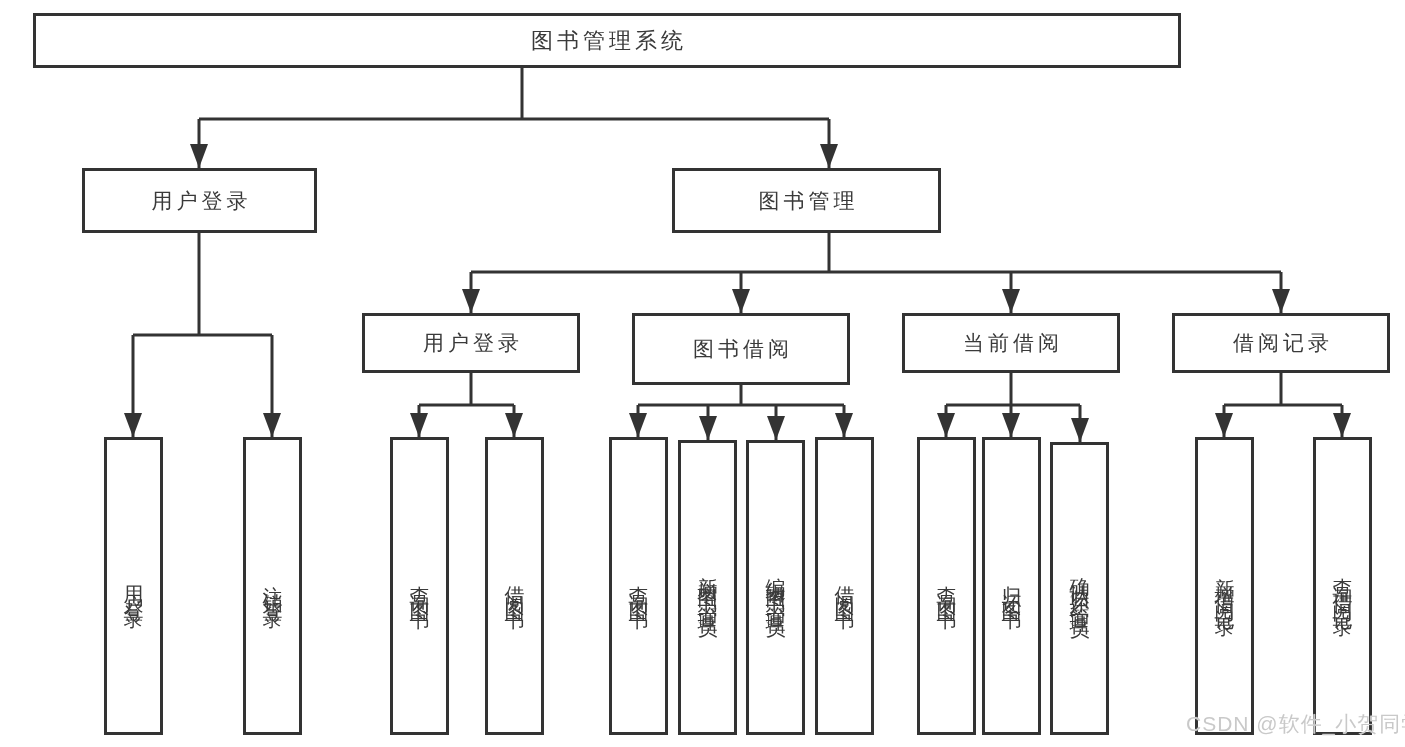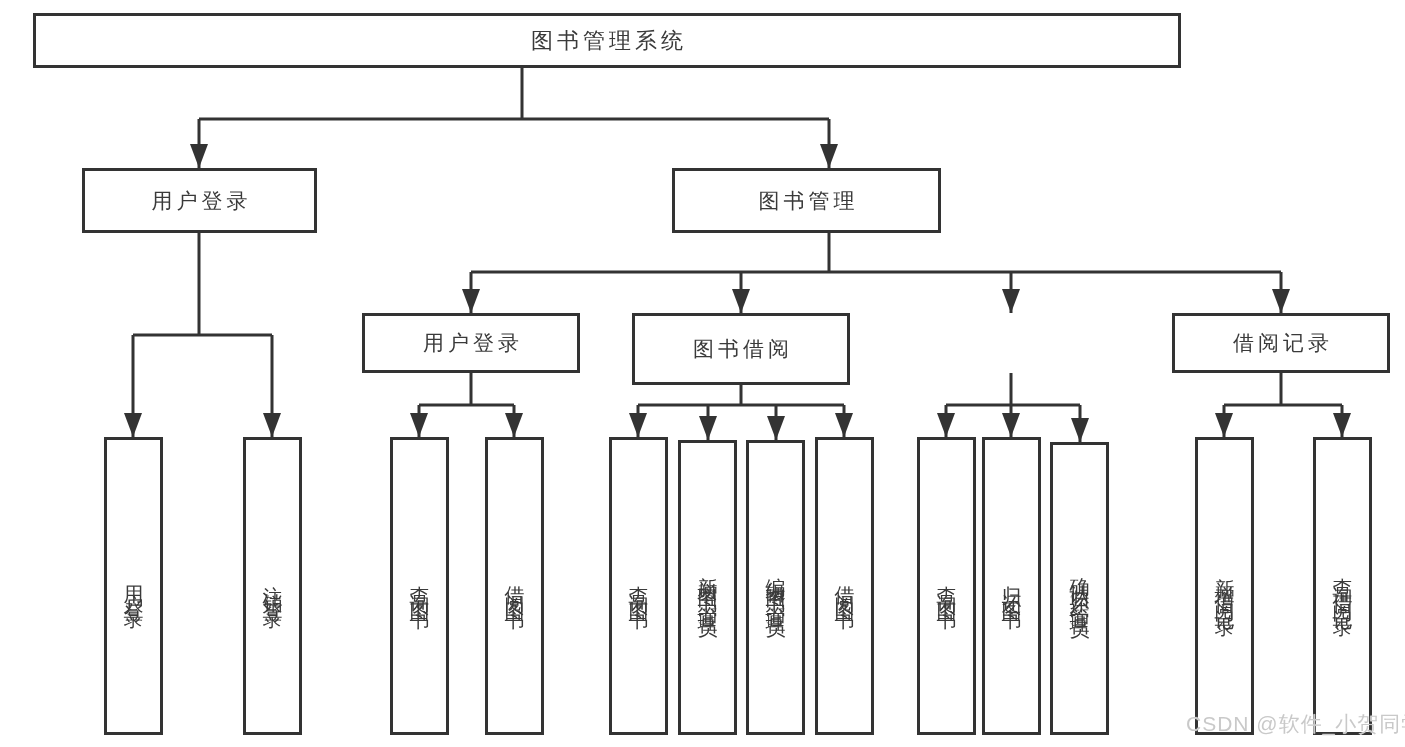--- a/index.html
+++ b/index.html
@@ -109,20 +109,21 @@
     </g>
   </svg>
 
   <div class="node hnode root-node" style="left:33px; top:13px; width:1148px; height:55px;">图书管理系统</div>
 
   <div class="node hnode" style="left:82px; top:168px; width:235px; height:65px;">用户登录</div>
   <div class="node hnode" style="left:672px; top:168px; width:269px; height:65px;">图书管理</div>
 
   <div class="node hnode" style="left:362px; top:313px; width:218px; height:60px;">用户登录</div>
   <div class="node hnode" style="left:632px; top:313px; width:218px; height:72px;">图书借阅</div>
+  <div class="node hnode" style="left:902px; top:313px; width:218px; height:60px;">当前借阅</div>
   <div class="node hnode" style="left:1172px; top:313px; width:218px; height:60px;">借阅记录</div>
 
   <div class="node vnode" style="left:104px; top:437px; height:298px;">用户登录</div>
   <div class="node vnode" style="left:243px; top:437px; height:298px;">注销登录</div>
 
   <div class="node vnode" style="left:390px; top:437px; height:298px;">查询图书</div>
   <div class="node vnode" style="left:485px; top:437px; height:298px;">借阅图书</div>
 
   <div class="node vnode" style="left:609px; top:437px; height:298px;">查询图书</div>
   <div class="node vnode" style="left:678px; top:440px; height:295px; letter-spacing:6px;">新增图书（管理员）</div>

